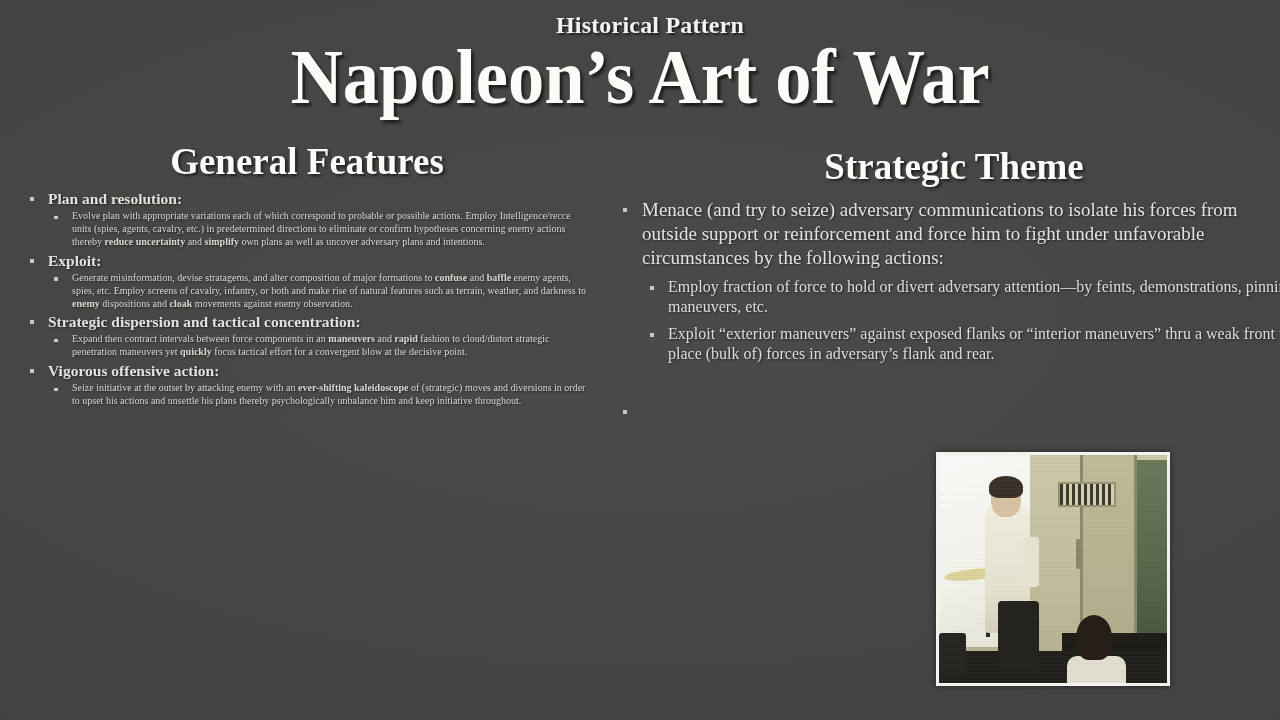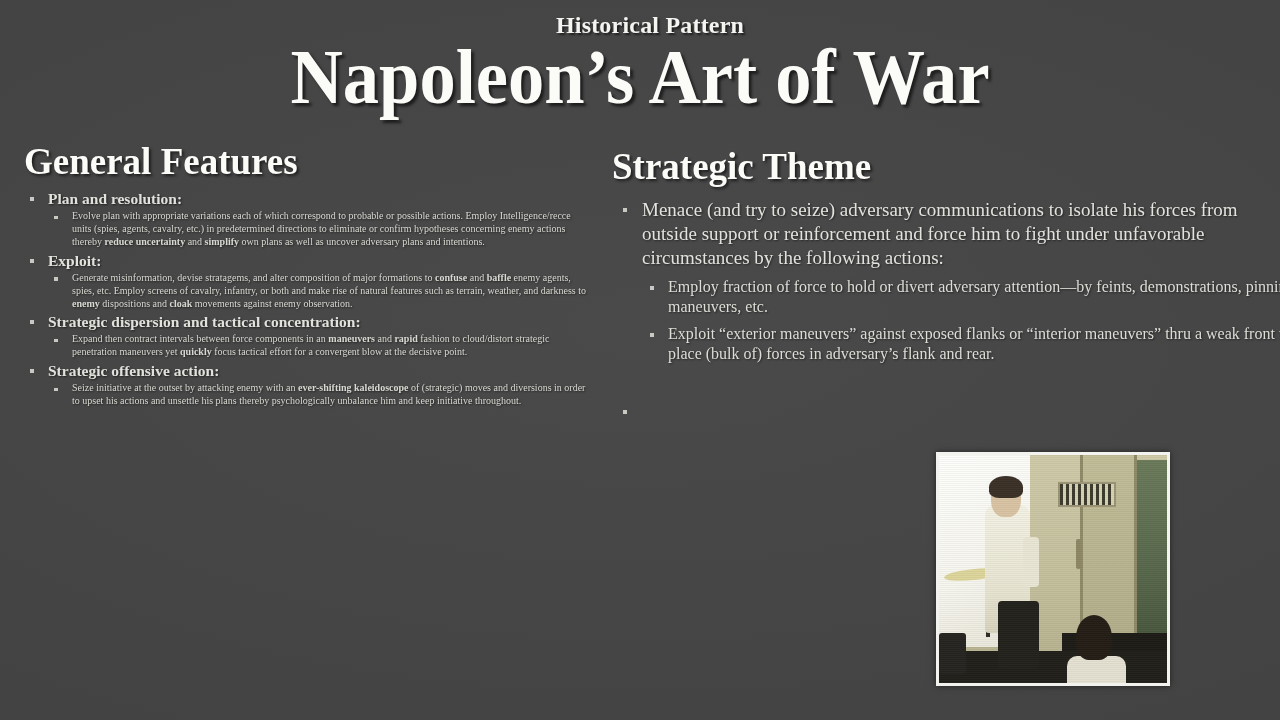--- a/index.html
+++ b/index.html
@@ -31,21 +31,21 @@
     font-size:78px;line-height:.95;font-weight:bold;
     color:#fbfbf8;
     transform:scaleX(.93);
     text-shadow:3px 3px 3px rgba(0,0,0,.6);
   }
   
   .col{position:absolute;top:0;}
   .col-left{left:24px;width:566px;}
   .col-right{left:612px;width:684px;}
   .col-head{
-    font-weight:bold;color:#fbfbf8;
+    text-align:center;font-weight:bold;color:#fbfbf8;
     text-shadow:2px 2px 3px rgba(0,0,0,.6);
   }
   .col-left .col-head{font-size:37px;margin-top:140px;}
   .col-right .col-head{font-size:37px;margin-top:145px;}
 
   ul{list-style:none;margin:0;padding:0;}
   li{position:relative;}
   .bullet{
     position:absolute;left:0;top:.52em;width:4px;height:4px;
     background:#c9c9c4;
@@ -181,21 +181,21 @@
         <ul class="lvl2">
           <li>
             <span class="bullet"></span>
             <span>Expand then contract intervals between force components in an <b>maneuvers</b> and <b>rapid</b> fashion to cloud/distort strategic penetration maneuvers yet <b>quickly</b> focus tactical effort for a convergent blow at the decisive point.</span>
           </li>
         </ul>
       </li>
 
       <li>
         <span class="bullet"></span>
-        <span>Strategic offensive action:</span>
+        <span>Vigorous offensive action:</span>
         <ul class="lvl2">
           <li>
             <span class="bullet"></span>
             <span>Seize initiative at the outset by attacking enemy with an <b>ever-shifting kaleidoscope</b> of (strategic) moves and diversions in order to upset his actions and unsettle his plans thereby psychologically unbalance him and keep initiative throughout.</span>
           </li>
         </ul>
       </li>
 
     </ul>
   </div>

